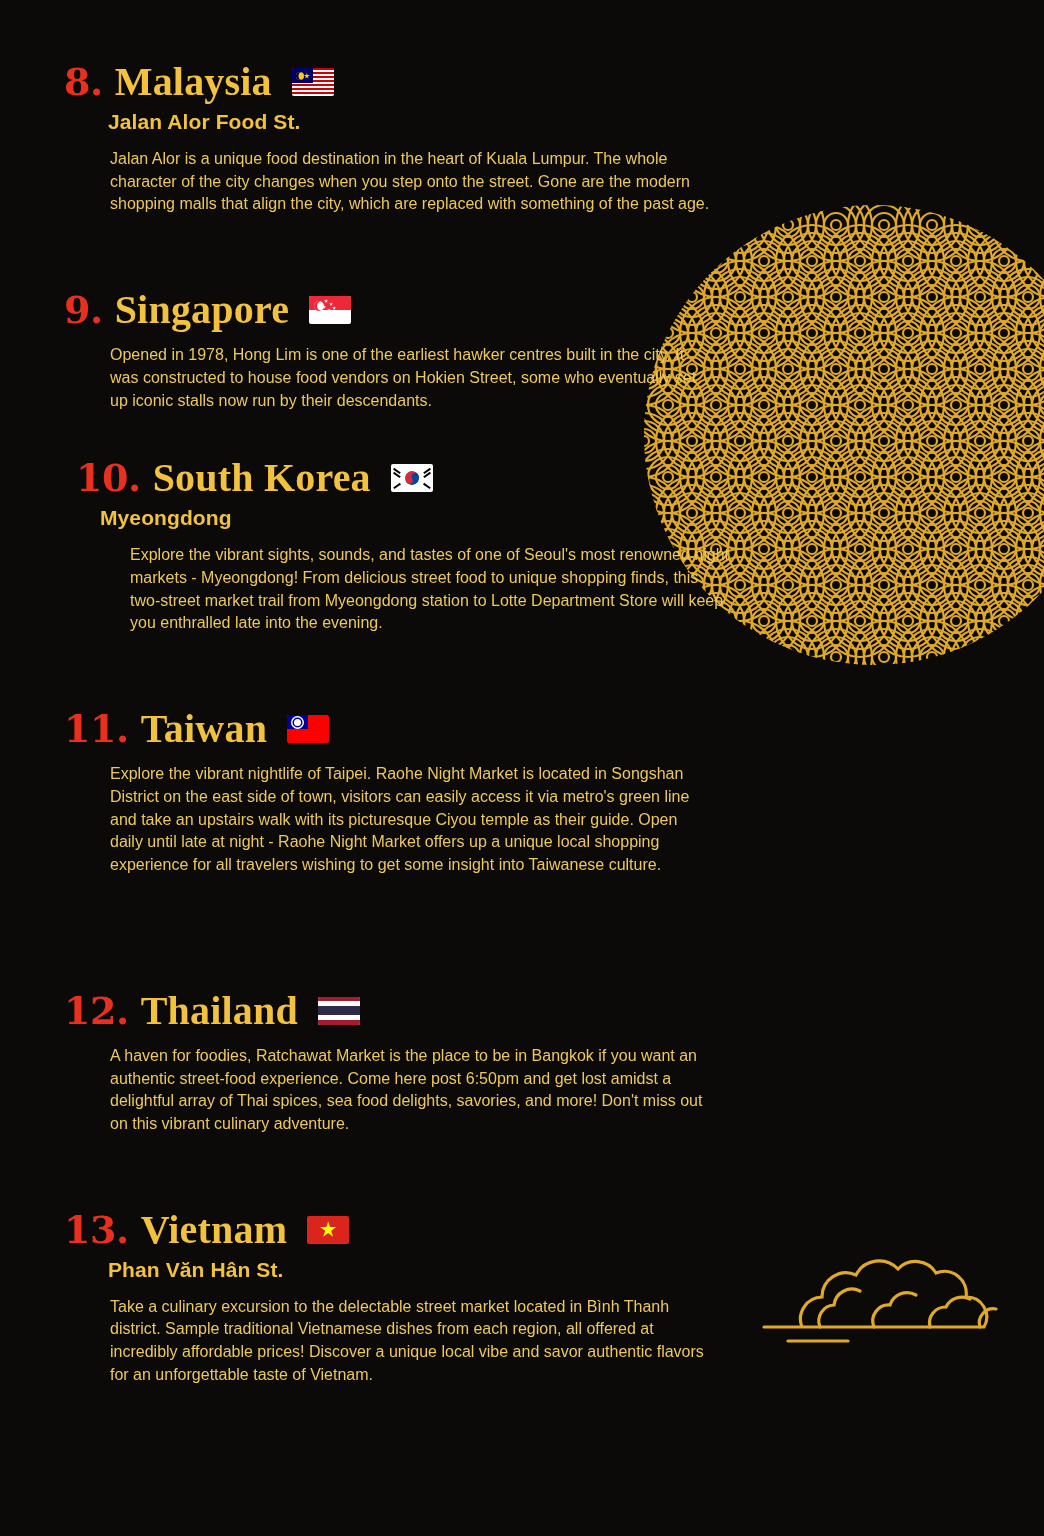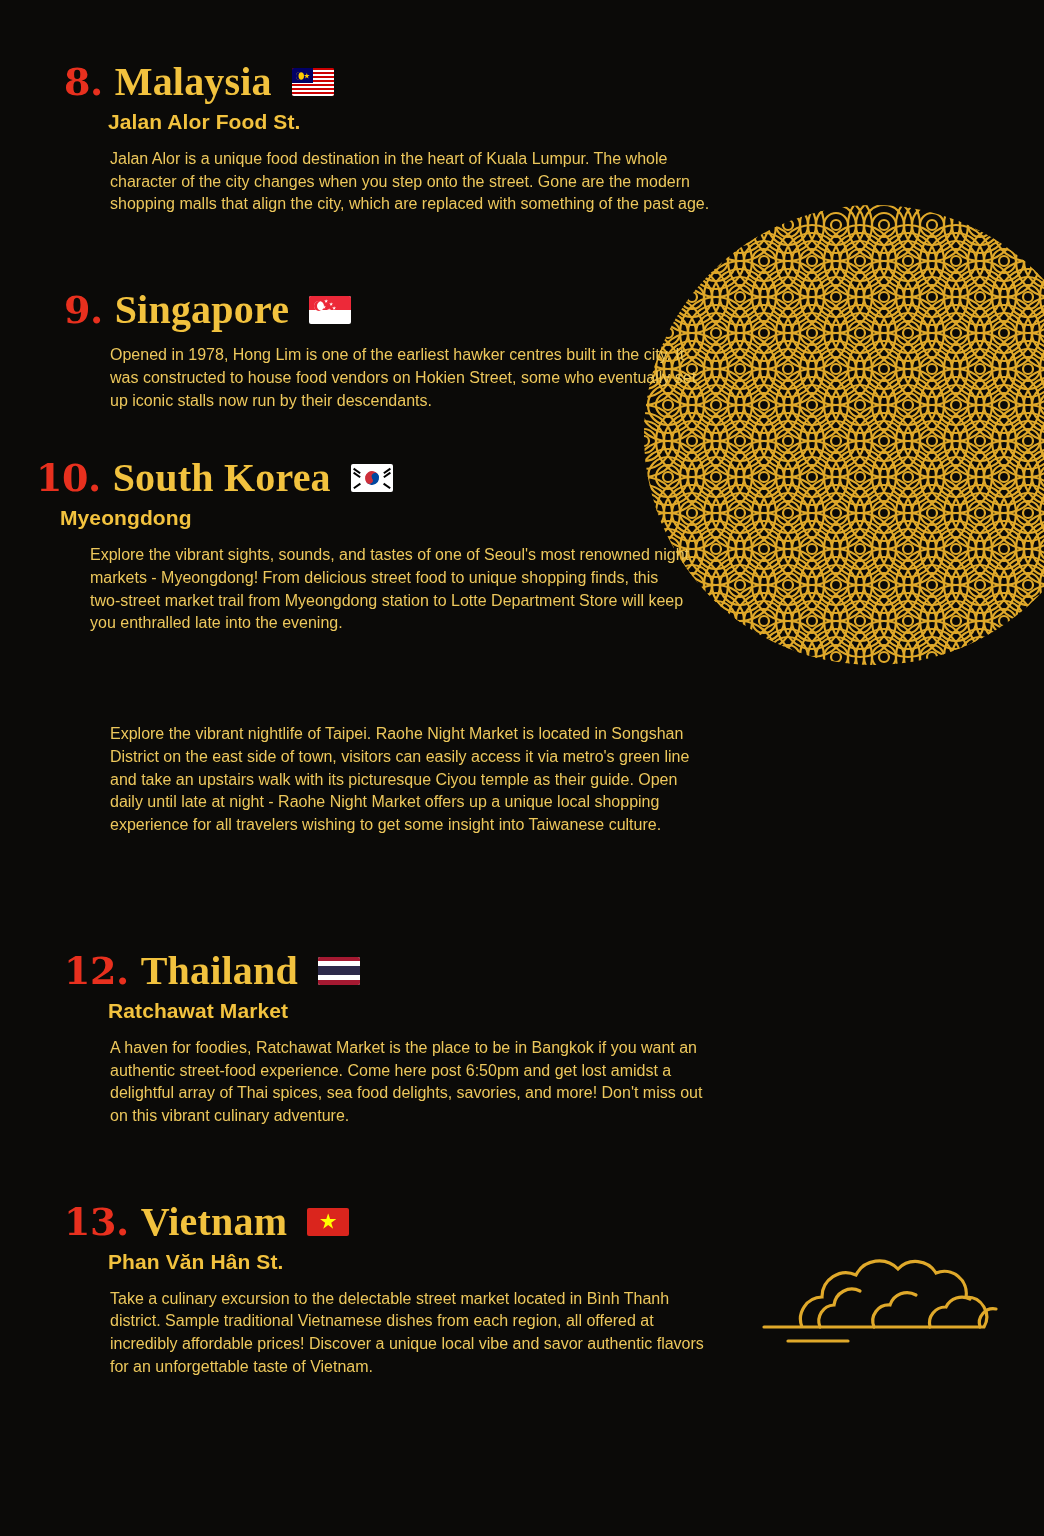--- a/index.html
+++ b/index.html
@@ -386,60 +386,67 @@
           <i style="left:8px;top:7px"></i>
             <i style="left:3px;top:9px"></i>
         </span>
       </span>
     </div>
     <p class="desc">Opened in 1978, Hong Lim is one of the earliest hawker centres built in the city. It was constructed to house food vendors on Hokien Street, some who eventually set up iconic stalls now run by their descendants.</p>
   </section>
 
   <div class="gap-md"></div>
 
-  <section class="entry" style="padding-left:36px">
+  <section class="entry" style="padding-left:76px">
     <div class="heading">
       <span class="rank">10.</span>
       <span class="country">South Korea</span>
       <span class="flag flag-kr">
         <span class="taegeuk"></span>
         <span class="tri" style="left:2px;top:6px;transform:rotate(35deg)"></span>
         <span class="tri" style="left:2px;top:10px;transform:rotate(35deg)"></span>
         <span class="tri" style="right:2px;top:6px;transform:rotate(-35deg)"></span>
         <span class="tri" style="right:2px;top:10px;transform:rotate(-35deg)"></span>
         <span class="tri" style="left:2px;bottom:6px;transform:rotate(-35deg)"></span>
         <span class="tri" style="right:2px;bottom:6px;transform:rotate(35deg)"></span>
       </span>
     </div>
     <div class="place" style="margin-left:24px">Myeongdong</div>
     <p class="desc" style="margin-left:54px">Explore the vibrant sights, sounds, and tastes of one of Seoul's most renowned night markets - Myeongdong! From delicious street food to unique shopping finds, this two-street market trail from Myeongdong station to Lotte Department Store will keep you enthralled late into the evening.</p>
   </section>
 
   <div class="gap-lg"></div>
 
   <section class="entry">
+    <div class="heading">
+      <span class="rank">11.</span>
+      <span class="country">Taiwan</span>
+      <span class="flag flag-tw">
+        <span class="canton"></span>
+          <span class="sun"></span>
+      </span>
+    </div>
     <p class="desc">Explore the vibrant nightlife of Taipei. Raohe Night Market is located in Songshan District on the east side of town, visitors can easily access it via metro's green line and take an upstairs walk with its picturesque Ciyou temple as their guide. Open daily until late at night - Raohe Night Market offers up a unique local shopping experience for all travelers wishing to get some insight into Taiwanese culture.</p>
   </section>
 
   <div class="gap-lg"></div>
   <div class="gap-sm"></div>
 
   <section class="entry">
     <div class="heading">
       <span class="rank">12.</span>
       <span class="country">Thailand</span>
       <span class="flag flag-th">
         <span class="s s1"></span>
           <span class="s s2"></span>
           <span class="s s3"></span>
           <span class="s s4"></span>
           <span class="s s5"></span>
       </span>
     </div>
-    <div class="place">Ratchawat Market</div>
     <p class="desc">A haven for foodies, Ratchawat Market is the place to be in Bangkok if you want an authentic street-food experience. Come here post 6:50pm and get lost amidst a delightful array of Thai spices, sea food delights, savories, and more! Don't miss out on this vibrant culinary adventure.</p>
   </section>
 
   <div class="gap-lg"></div>
 
   <section class="entry">
     <div class="heading">
       <span class="rank">13.</span>
       <span class="country">Vietnam</span>
       <span class="flag flag-vn">

